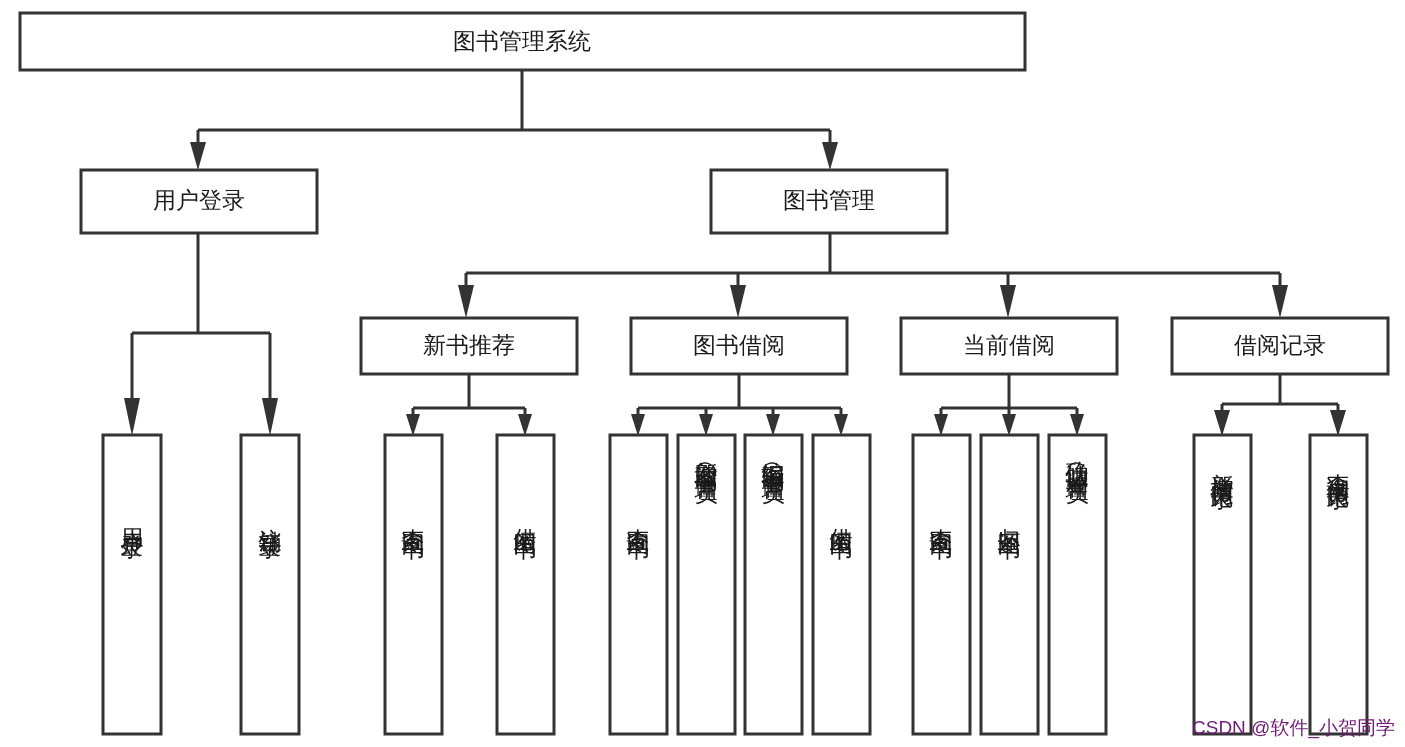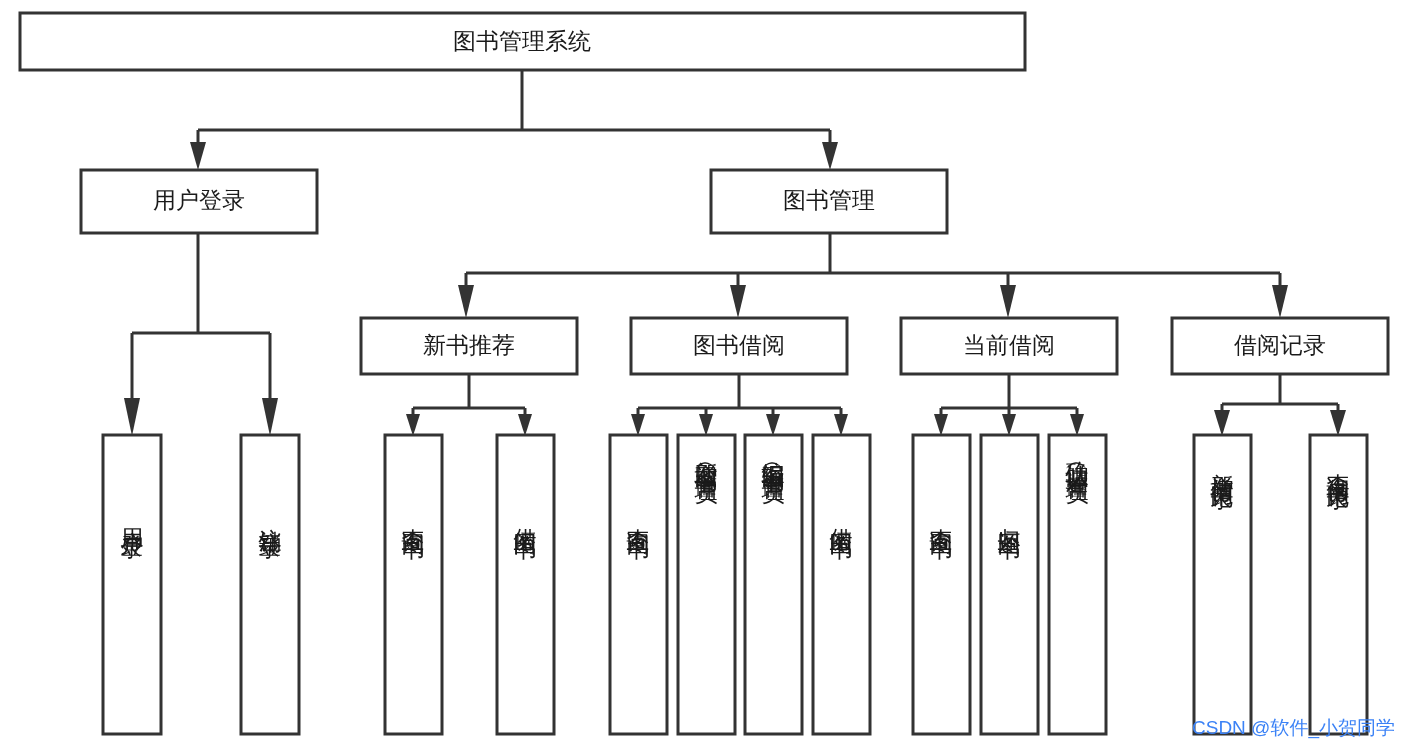--- a/index.html
+++ b/index.html
@@ -61,21 +61,21 @@
     line-height: 1;
     white-space: nowrap;
     transform: translateX(-50%);
     text-align: center;
     user-select: none;
   }
   .watermark {
     position: absolute;
     font-family: "Liberation Sans", "DejaVu Sans", sans-serif;
     font-size: 19px;
-    color: #3b82f6;
+    color: #701a75;
     white-space: nowrap;
     user-select: none;
   }
 </style>
 </head>
 <body>
 
 <div id="diagram-root">
 
   <svg id="diagram-svg" viewBox="0 0 1405 747">

